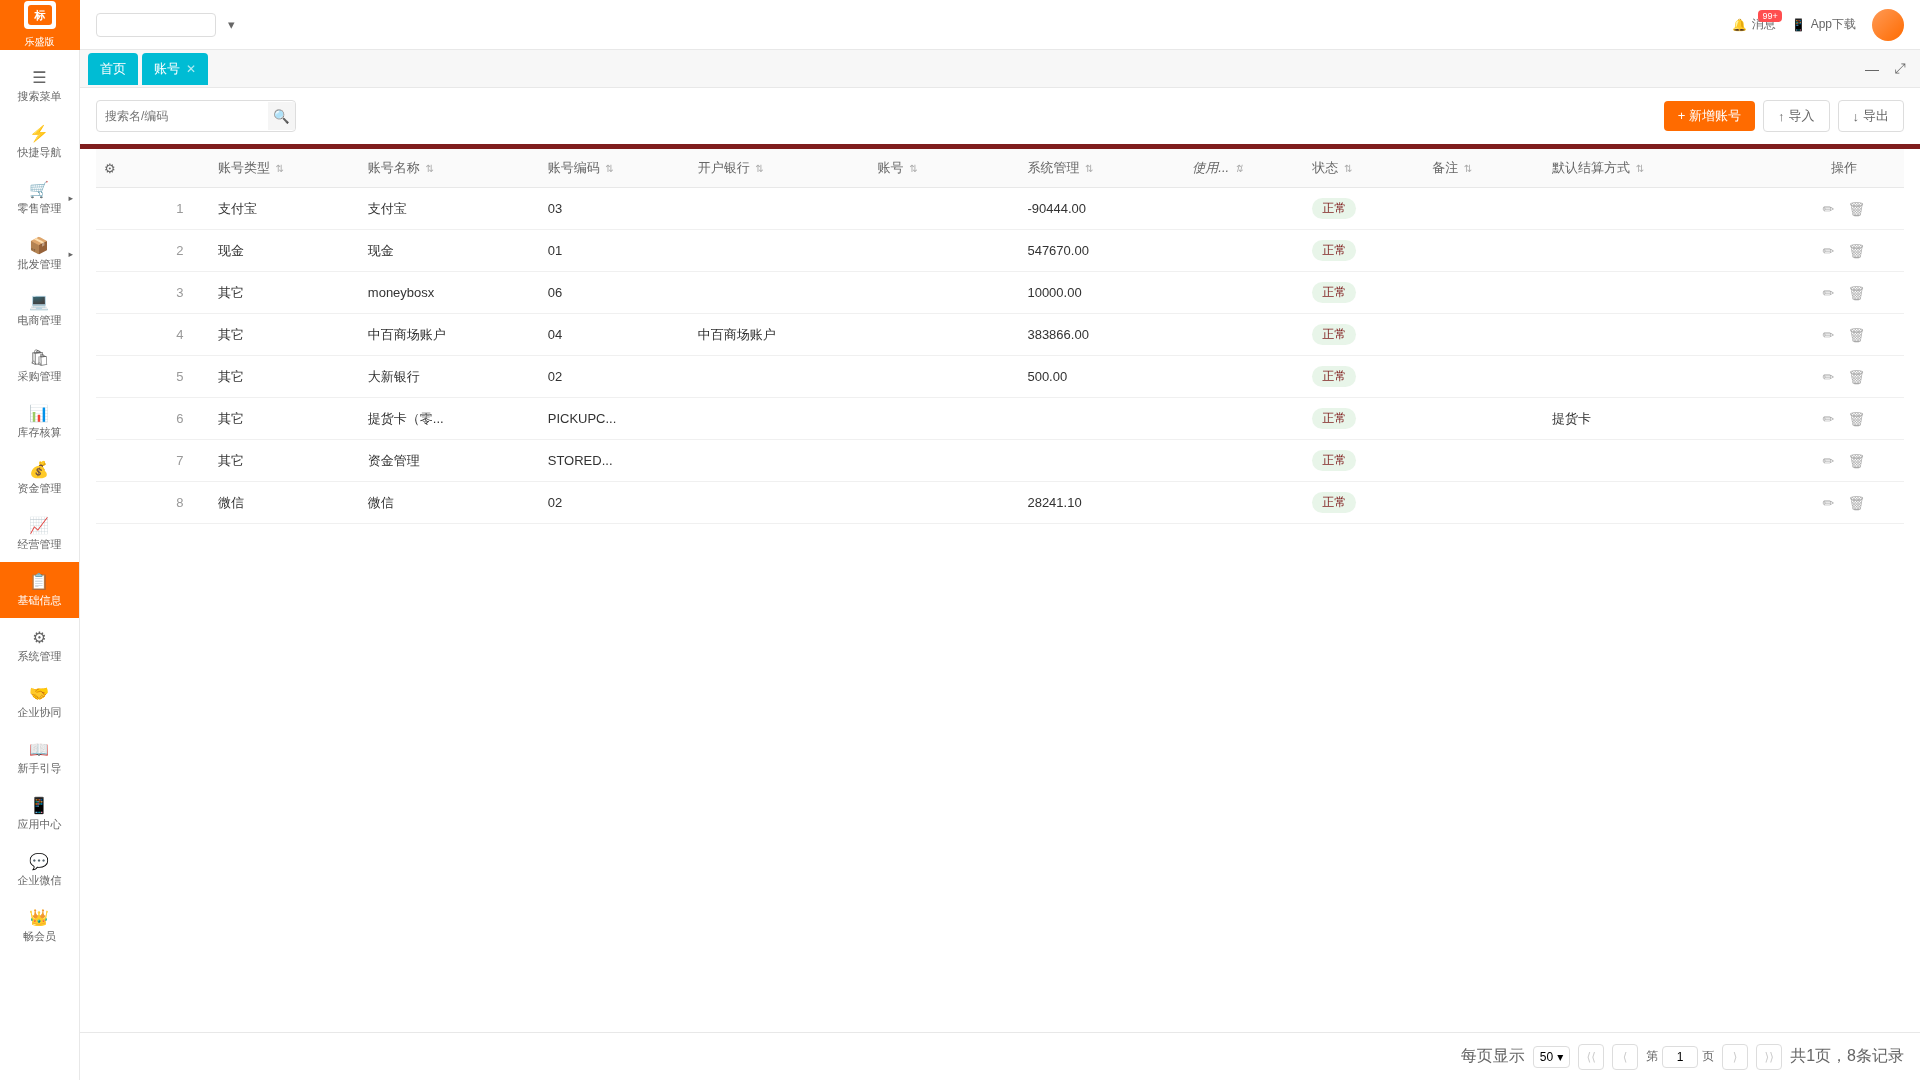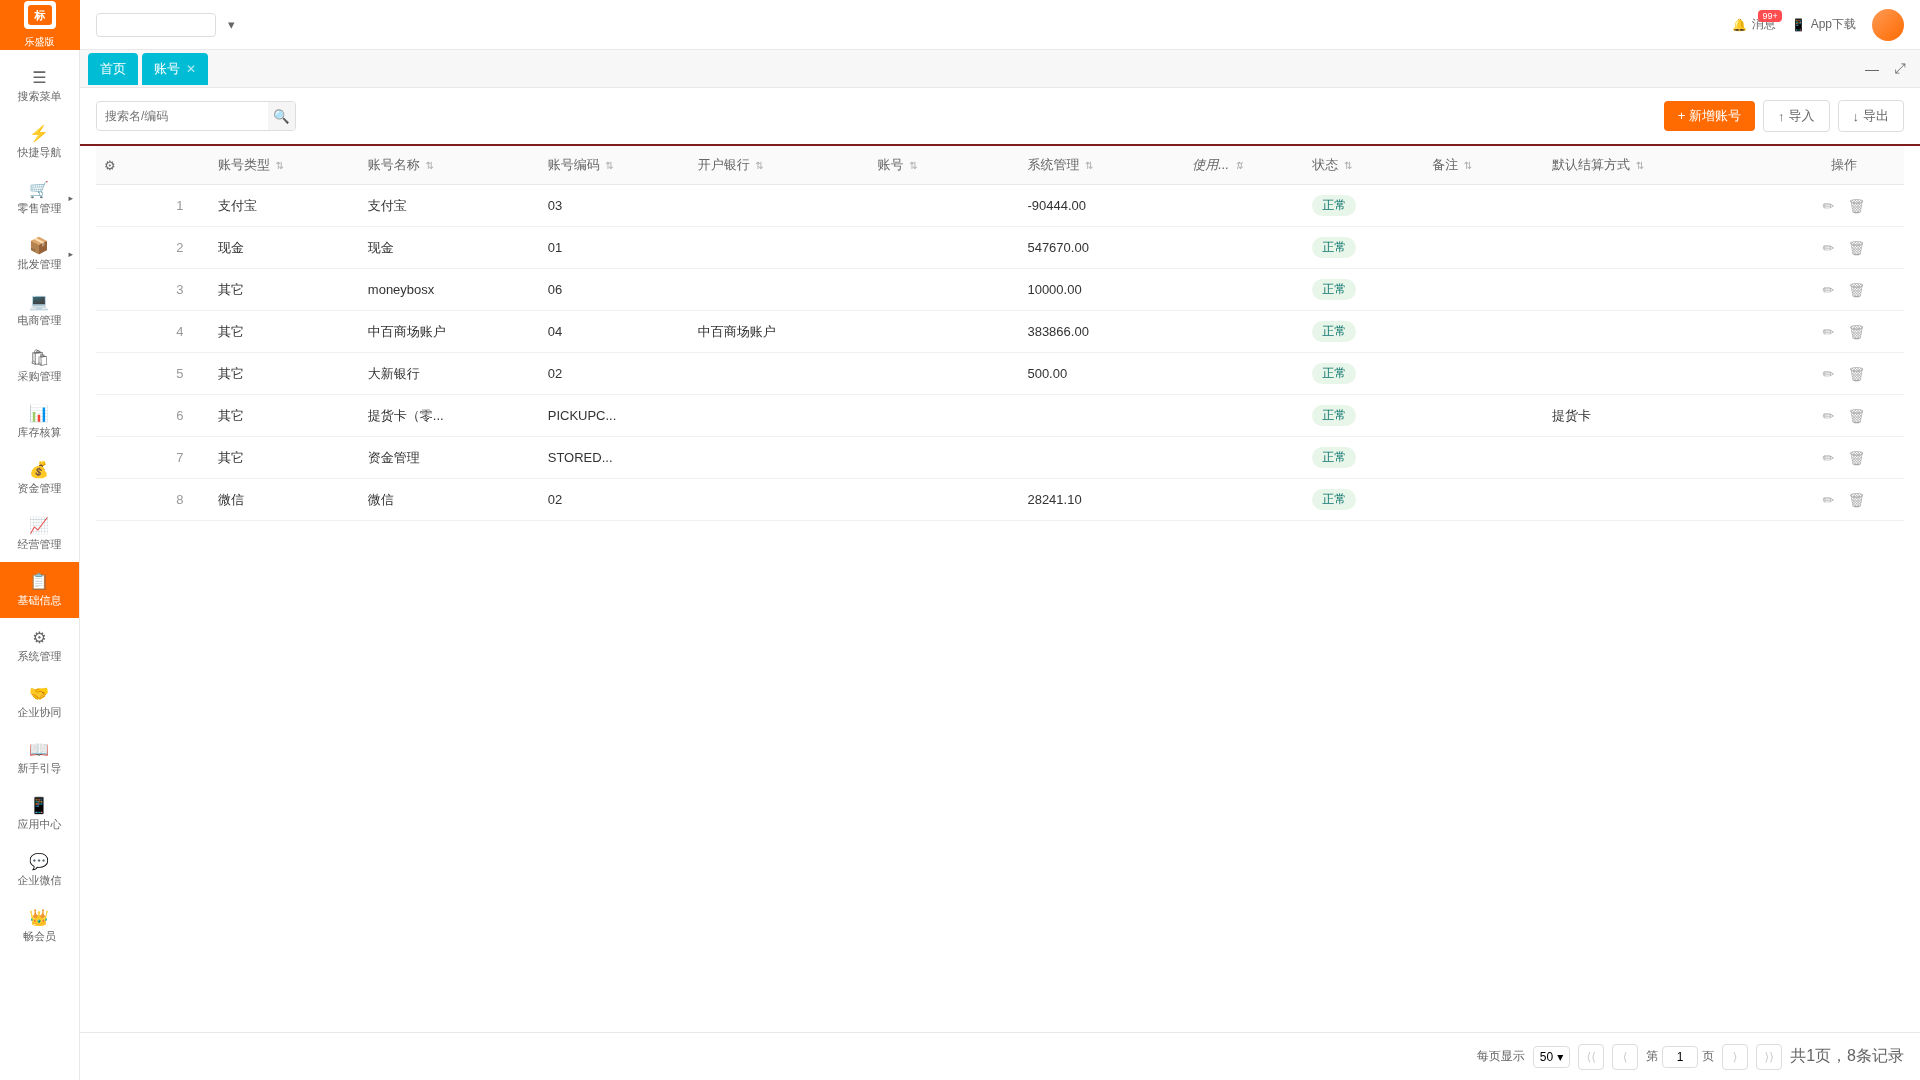--- a/index.html
+++ b/index.html
@@ -217,23 +217,22 @@
       background: #fff;
       display: flex;
       flex-direction: column;
       overflow: hidden;
     }
 
     
     .toolbar {
       padding: 12px 16px;
       display: flex;
-      align-items: center;
       gap: 8px;
-      border-bottom: 2px solid #7f1d1d;
+      border-bottom: 5px solid #7f1d1d;
       flex-shrink: 0;
     }
     .search-box {
       display: flex;
       align-items: center;
       border: 1px solid #ddd;
       border-radius: 4px;
       overflow: hidden;
       width: 200px;
     }
@@ -318,41 +317,41 @@
       border-bottom: 1px solid #f0f0f0;
       white-space: nowrap;
     }
     .row-num { color: #999; text-align: center; }
     .status-badge {
       display: inline-block;
       padding: 2px 10px;
       border-radius: 12px;
       font-size: 12px;
       background: #e8f5e9;
-      color: #0f766e;
+      color: #7f1d1d;
     }
     .action-btn {
       color: #aaa;
       cursor: pointer;
       padding: 2px;
       font-size: 14px;
     }
 
     
     .pagination {
       height: 48px;
       border-top: 1px solid #e8e8e8;
       display: flex;
       align-items: center;
       justify-content: flex-end;
       padding: 0 16px;
       gap: 8px;
       flex-shrink: 0;
     }
-    .page-size-label { color: #666; font-size: 12px; }
+    .page-size-label { color: #666; font-size: 16px; }
     .page-size-select {
       border: 1px solid #ddd;
       border-radius: 4px;
       padding: 3px 6px;
       font-size: 12px;
       cursor: pointer;
       background: #fff;
       display: flex;
       align-items: center;
       gap: 4px;

